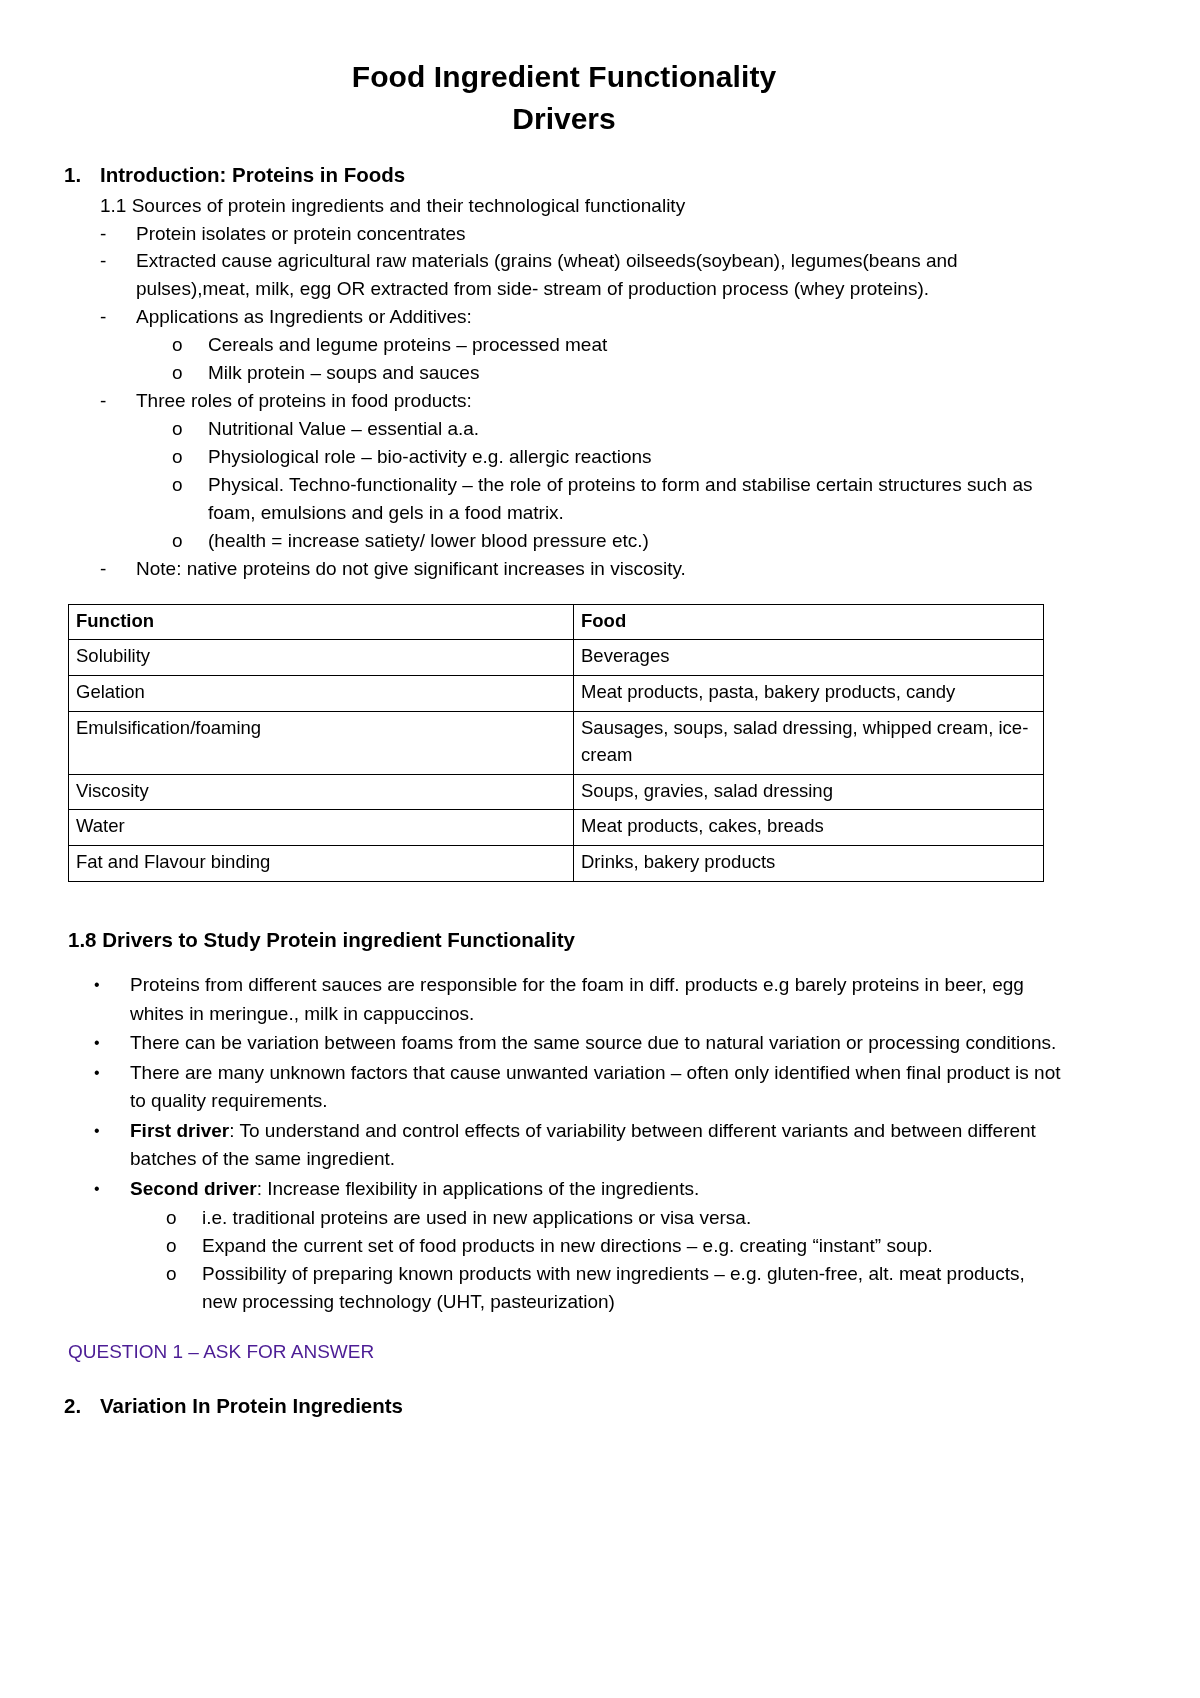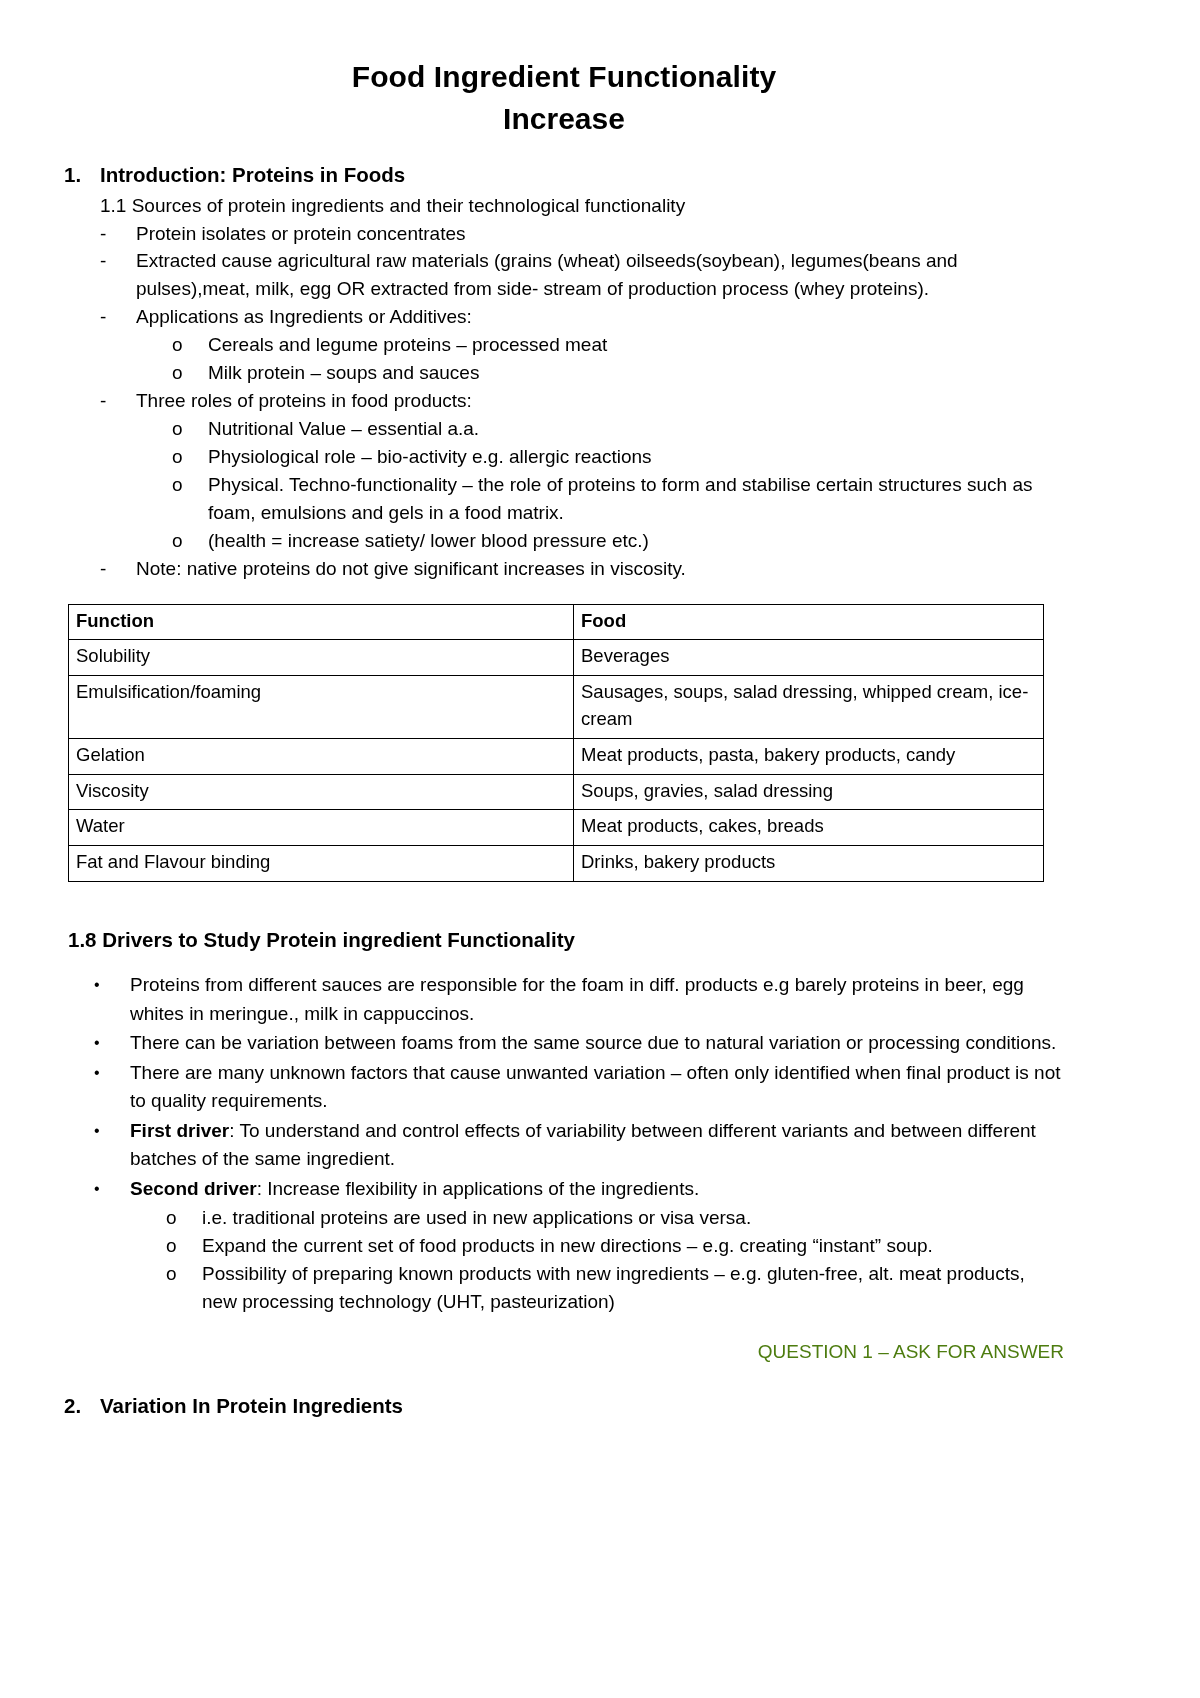--- a/index.html
+++ b/index.html
@@ -167,21 +167,21 @@
 
   b.lead { font-weight: bold; margin-top: 15px; }
 </style>
 </head>
 <body>
 
 <div class="page">
   <div class="content">
 
     <h1 class="doc-title">Food Ingredient Functionality</h1>
-    <h2 class="doc-subtitle">Increase</h2>
+    <h2 class="doc-subtitle">Drivers</h2>
 
     <div class="h-num">
       <span class="num">1.</span>
       <span>Introduction: Proteins in Foods</span>
     </div>
 
     <p class="line lvl1">1.1 Sources of protein ingredients and their technological functionality</p>
 
     <div class="dash-item">
       <span class="mark">-</span>
@@ -239,28 +239,28 @@
         <tbody>
           <tr>
             <td class="colhead col-fn">Function</td>
             <td class="colhead">Food</td>
           </tr>
           <tr>
             <td class="col-fn">Solubility</td>
             <td>Beverages</td>
           </tr>
           <tr>
+            <td class="col-fn">Gelation</td>
+            <td>Meat products, pasta, bakery products, candy</td>
+          </tr>
+          <tr>
             <td class="col-fn">Emulsification/foaming</td>
             <td>Sausages, soups, salad dressing, whipped cream, ice-cream</td>
           </tr>
           <tr>
-            <td class="col-fn">Gelation</td>
-            <td>Meat products, pasta, bakery products, candy</td>
-          </tr>
-          <tr>
             <td class="col-fn">Viscosity</td>
             <td>Soups, gravies, salad dressing</td>
           </tr>
           <tr>
             <td class="col-fn">Water</td>
             <td>Meat products, cakes, breads</td>
           </tr>
           <tr>
             <td class="col-fn">Fat and Flavour binding</td>
             <td>Drinks, bakery products</td>
@@ -306,21 +306,21 @@
       <span class="mark">o</span>
       <span class="txt">Expand the current set of food products in new directions – e.g. creating “instant” soup.</span>
     </div>
     <div class="circ-item" style="margin-left:102px;">
       <span class="mark">o</span>
       <span class="txt">Possibility of preparing known products with new ingredients – e.g. gluten-free, alt. meat products, new processing technology (UHT, pasteurization)</span>
     </div>
 
     <div class="sp-22"></div>
 
-    <p class="question" id="question-line" style="margin-left: 4px; color: #4d7c0f; text-align: right;">QUESTION 1 – ASK FOR ANSWER</p>
+    <p class="question" id="question-line" style="margin-left: 4px; color: #4c1d95;">QUESTION 1 – ASK FOR ANSWER</p>
 
     <div class="sp-26"></div>
 
     <div class="h-num">
       <span class="num">2.</span>
       <span>Variation In Protein Ingredients</span>
     </div>
 
   </div>
 </div>

